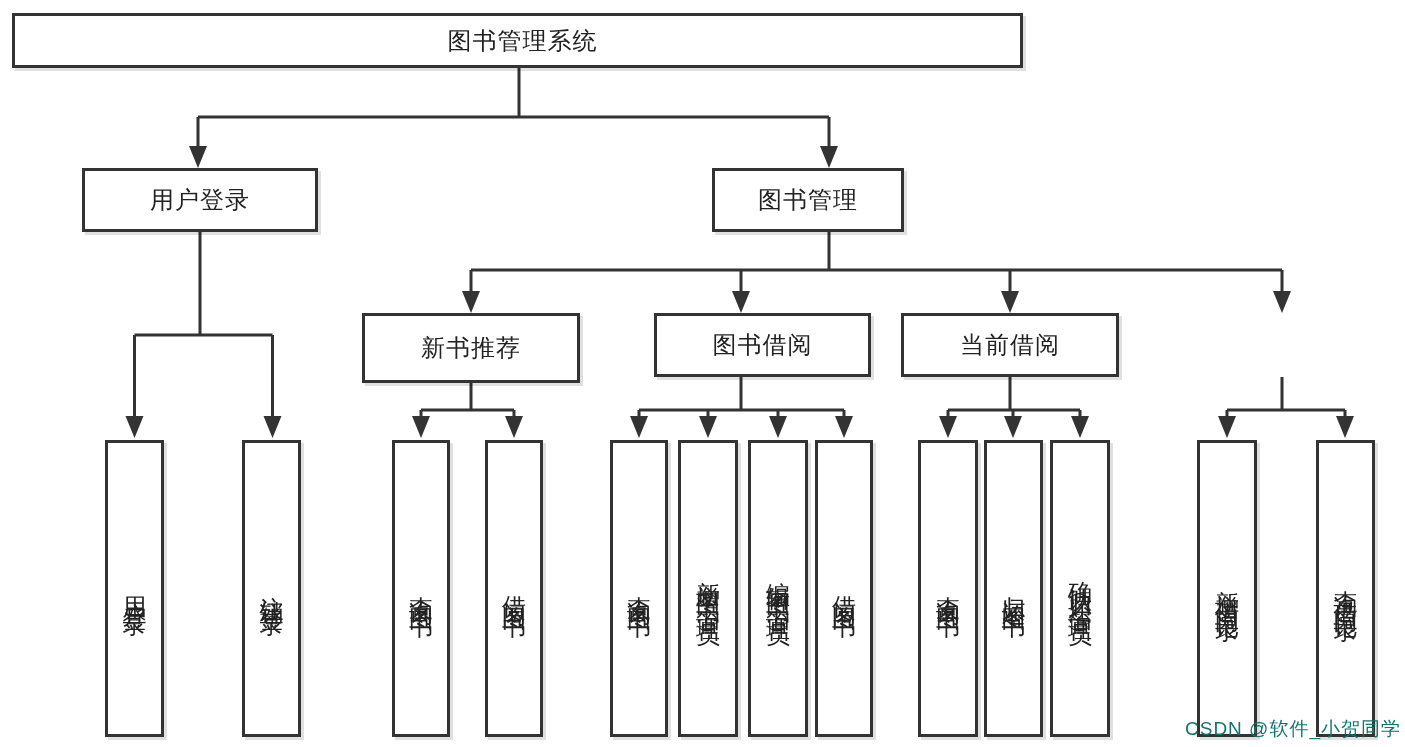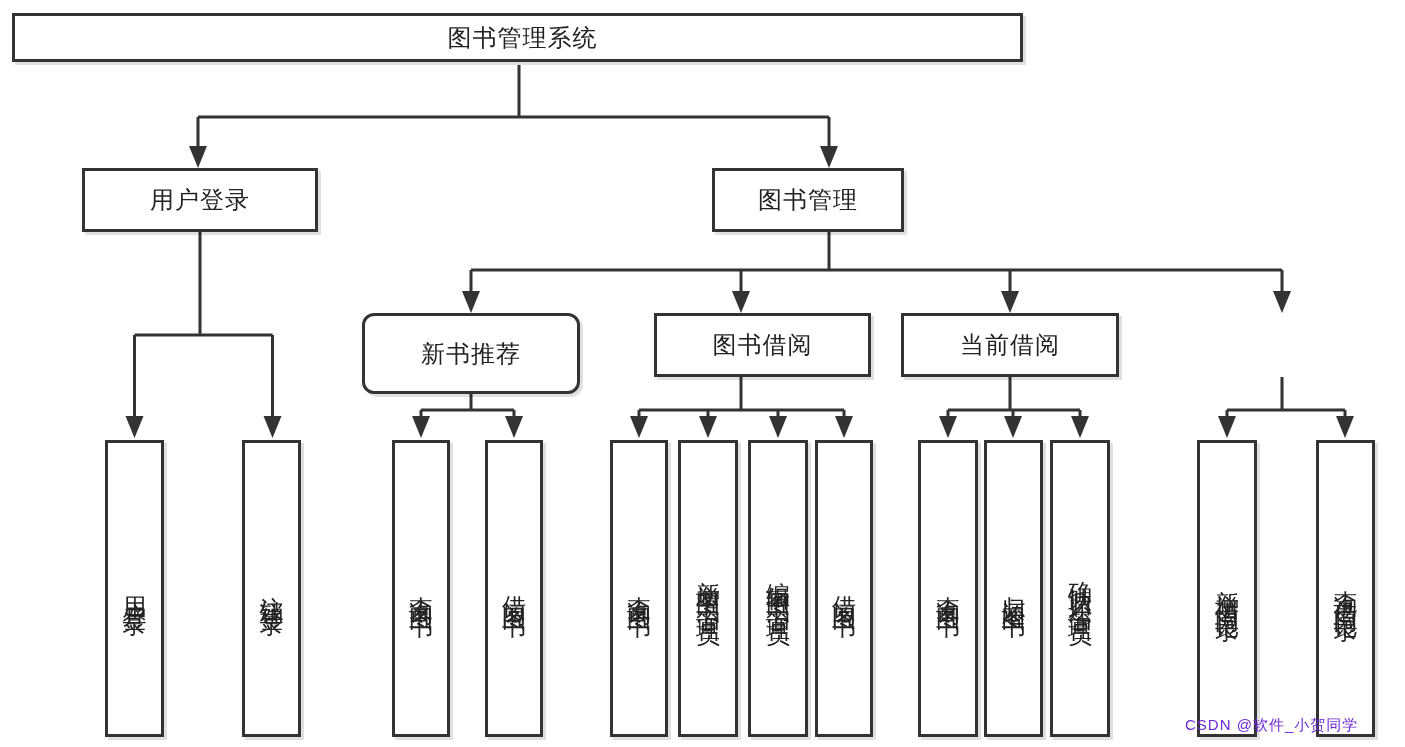--- a/index.html
+++ b/index.html
@@ -44,22 +44,22 @@
     text-orientation: mixed;
     color: #222222;
     font-size: 24px;
     line-height: 1;
     letter-spacing: 6px;
   }
   .watermark {
     position: absolute;
     left: 1185px;
     top: 716px;
-    font-size: 15px;
-    color: #6d28d9;
+    font-size: 19px;
+    color: #0f766e;
     white-space: nowrap;
     z-index: 5;
     letter-spacing: 1px;
   }
 </style>
 </head>
 <body>
 
 <div class="canvas">
 
@@ -99,32 +99,32 @@
       <polygon points="769,416 787,416 778,438"></polygon>
       <polygon points="835,416 853,416 844,438"></polygon>
       <polygon points="939,416 957,416 948,438"></polygon>
       <polygon points="1004,416 1022,416 1013,438"></polygon>
       <polygon points="1071,416 1089,416 1080,438"></polygon>
       <polygon points="1218,416 1236,416 1227,438"></polygon>
       <polygon points="1336,416 1354,416 1345,438"></polygon>
     </g>
   </svg>
 
-  <div class="box" style="left:12px; top:13px; width:1011px; height:49px;padding-left:10px;">
+  <div class="box" style="left:12px; top:13px; width:1011px; height:55px;padding-left:10px;">
     <span class="label">图书管理系统</span>
   </div>
 
   <div class="box" style="left:82px; top:168px; width:236px; height:64px;">
     <span class="label">用户登录</span>
   </div>
   <div class="box" style="left:712px; top:168px; width:192px; height:64px;">
     <span class="label">图书管理</span>
   </div>
 
-  <div class="box" style="left:362px; top:313px; width:218px; height:81px;border-radius:12px;">
+  <div class="box" style="left:362px; top:313px; width:218px; height:70px;">
     <span class="label">新书推荐</span>
   </div>
   <div class="box" style="left:633px; top:313px; width:217px; height:64px;margin-left:21px;">
     <span class="label">图书借阅</span>
   </div>
   <div class="box" style="left:901px; top:313px; width:218px; height:64px;">
     <span class="label">当前借阅</span>
   </div>
 
   <div class="box leafbox" style="left:105px; top:440px; width:59px; height:297px;">

